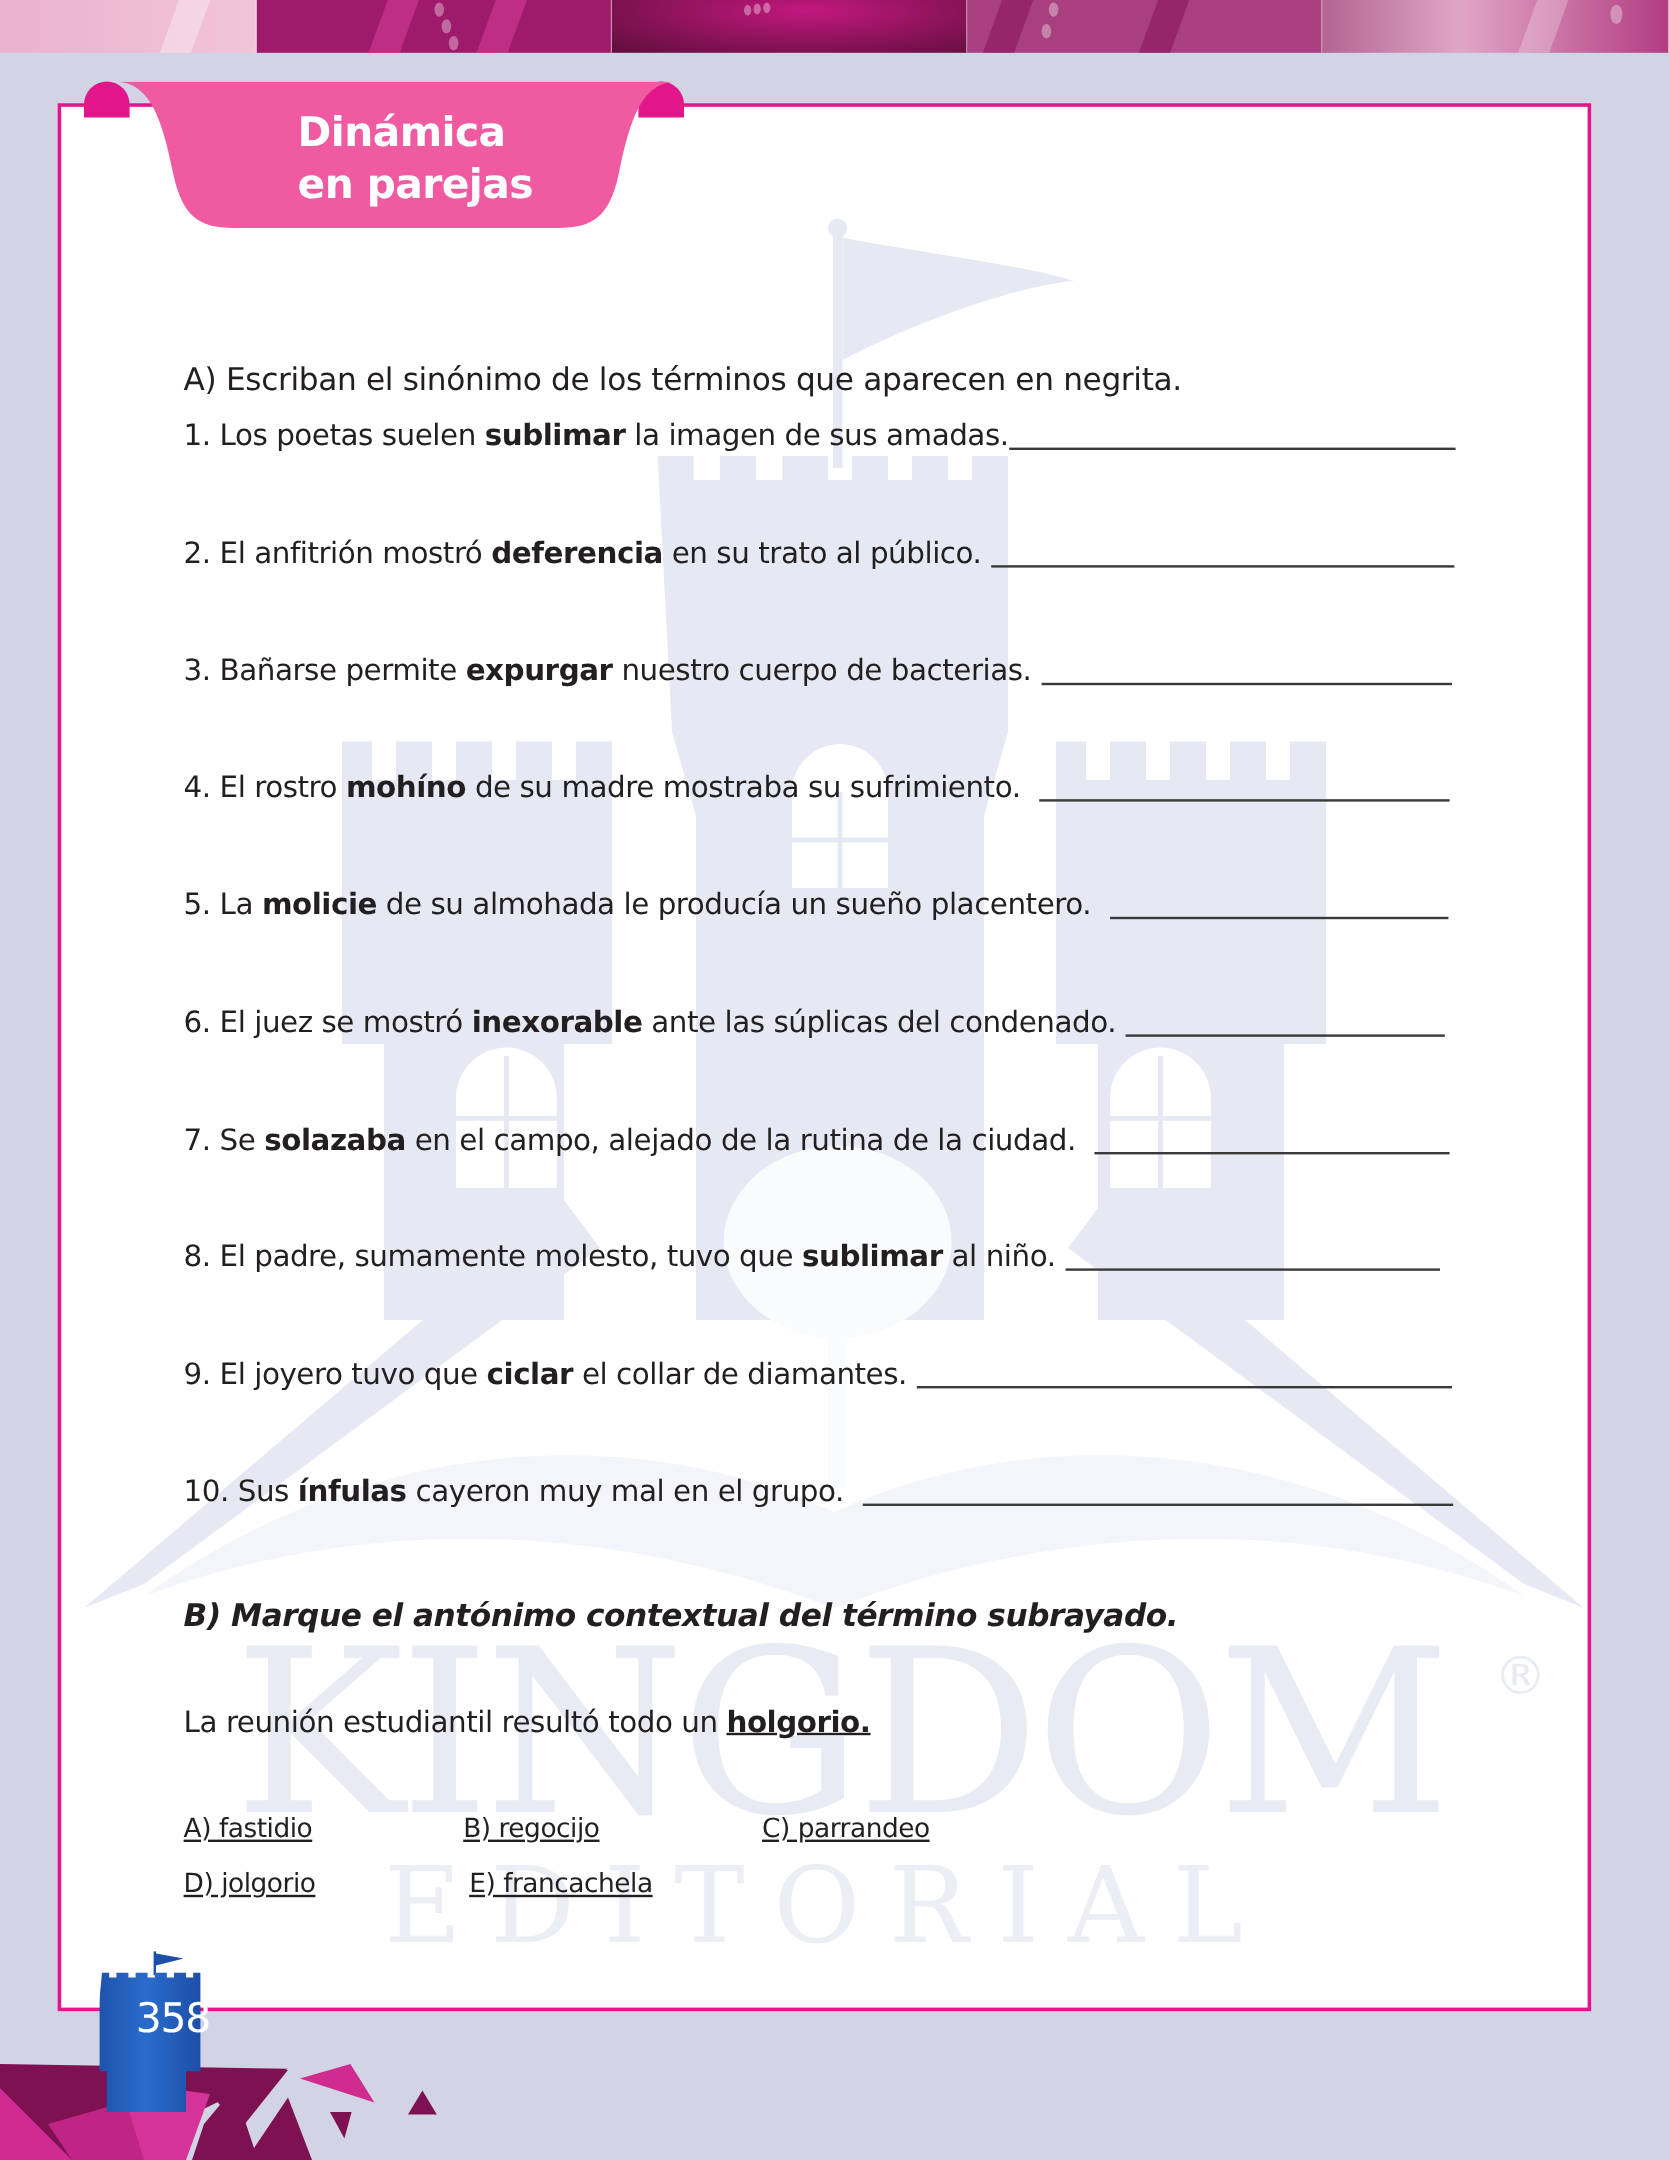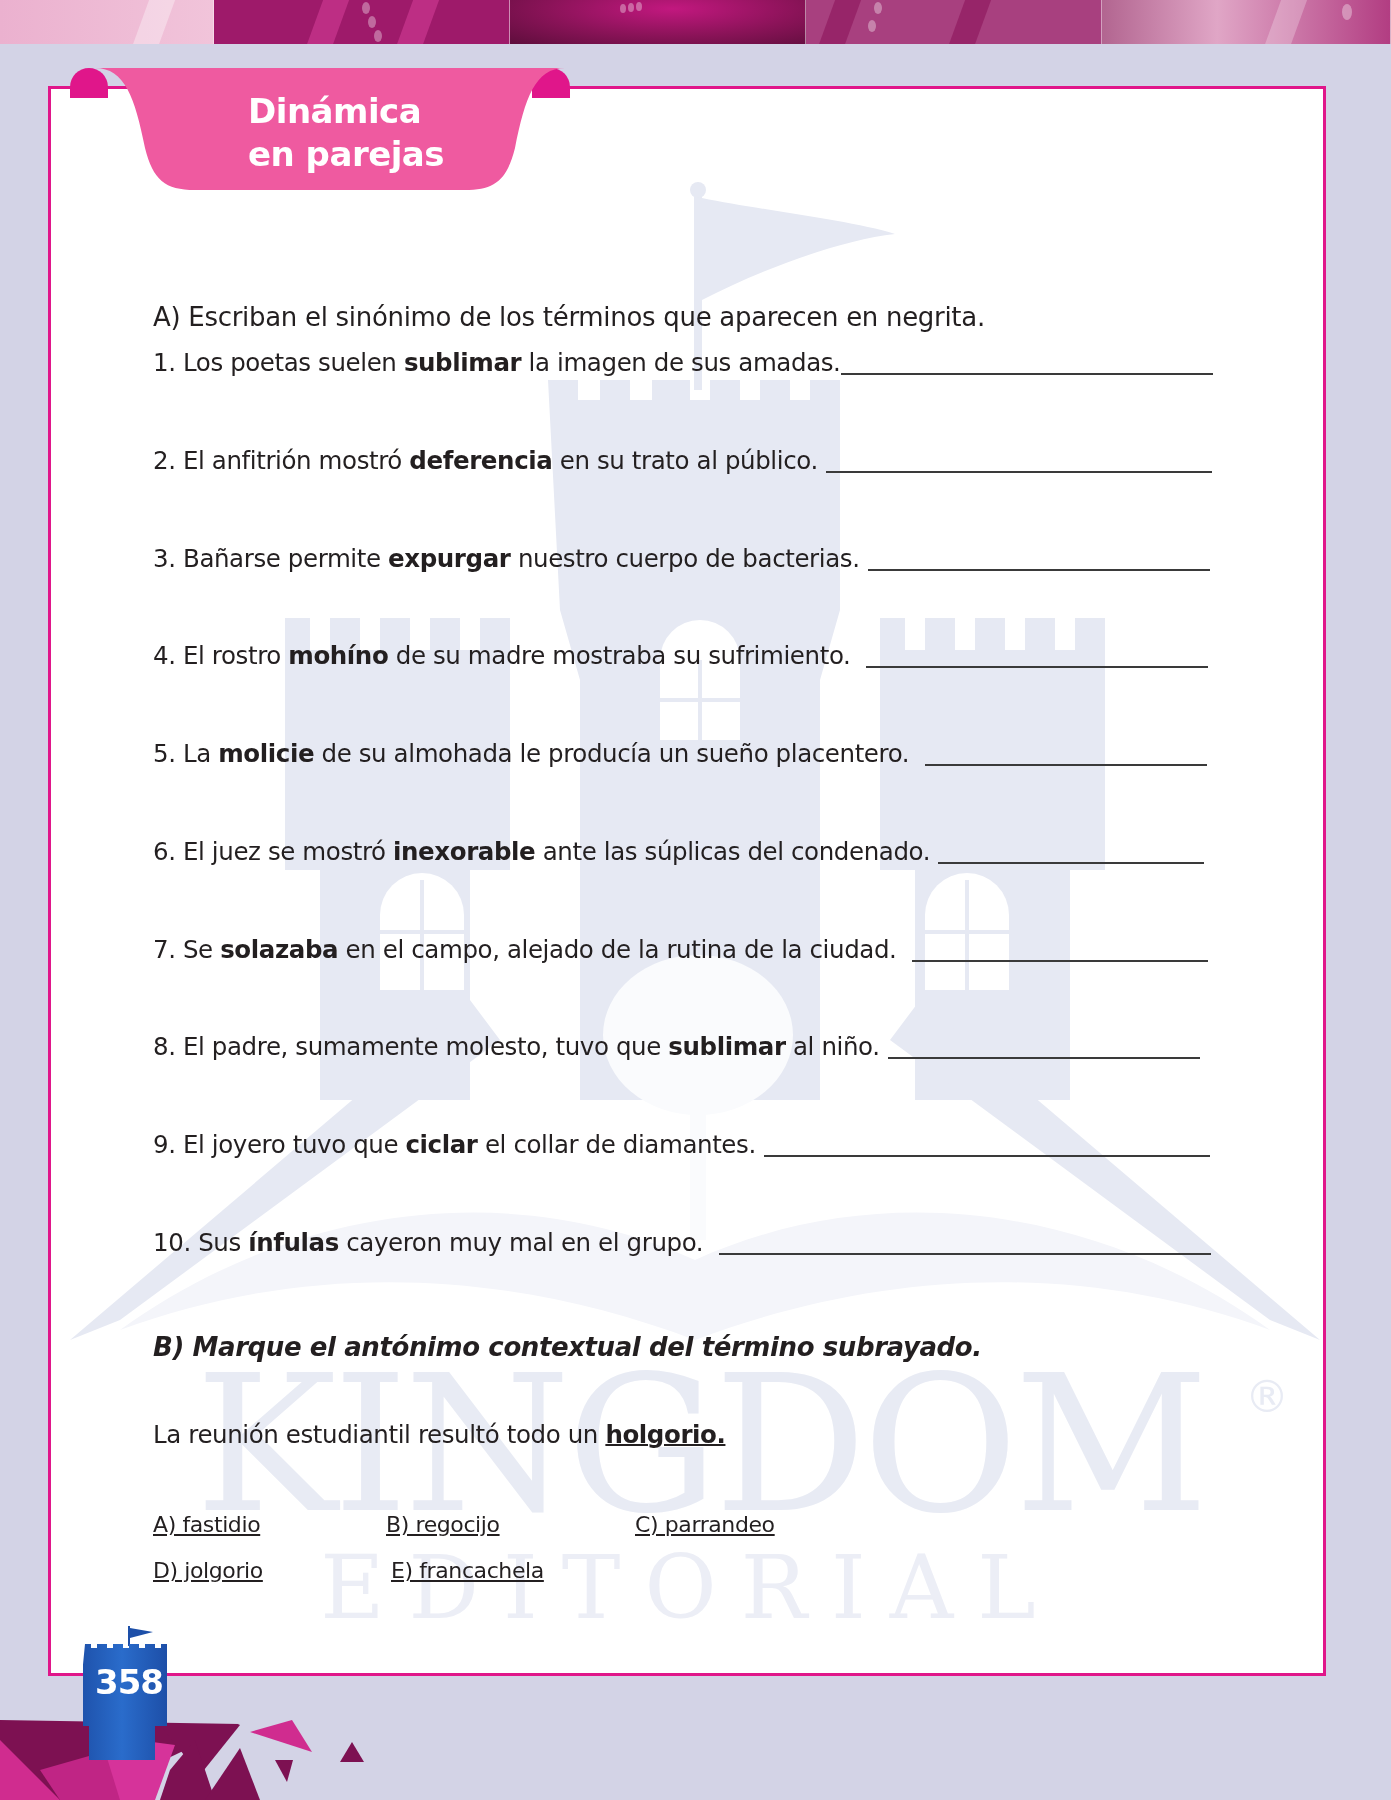--- a/index.html
+++ b/index.html
@@ -48,22 +48,22 @@
     .item .blank { display: inline-block; border-bottom: 2px solid #3a3a3a; height: 1px; margin-left: 8px; position: relative; top: 4px; }
 
     .section-b { position: absolute; left: 153px; top: 1332px; font-size: 26px; font-weight: bold; letter-spacing: -0.4px; font-style: italic; }
     .sentence { position: absolute; left: 153px; top: 1420px; font-size: 24.5px; letter-spacing: -0.4px; }
     .sentence .target { font-weight: bold; text-decoration: underline; text-decoration-thickness: 2px; }
     .option { position: absolute; font-size: 22px; letter-spacing: -0.4px; text-decoration: underline; }
 
     
     .tower { position: absolute; left: 83px; top: 1626px; width: 92px; height: 134px; }
     .page-number {
-      position: absolute; left: 83px; top: 1662px; width: 92px; text-align: center;
-      color: #ffffff; font-weight: bold; font-size: 34px; letter-spacing: -1px;
+      position: absolute; left: 83px; top: 1662px; width: 92px; text-align: right;
+      color: #ffffff; font-weight: normal; font-size: 34px; letter-spacing: -1px;
     }
     .bottom-deco { position: absolute; left: 0; top: 1720px; width: 420px; height: 80px; }
   </style>
 </head>
 <body>
 
 <div class="top-banner">
   <div class="tile t1">
     <div class="stripe" style="left:140px;background:rgba(255,255,255,0.35)"></div>
   </div>

